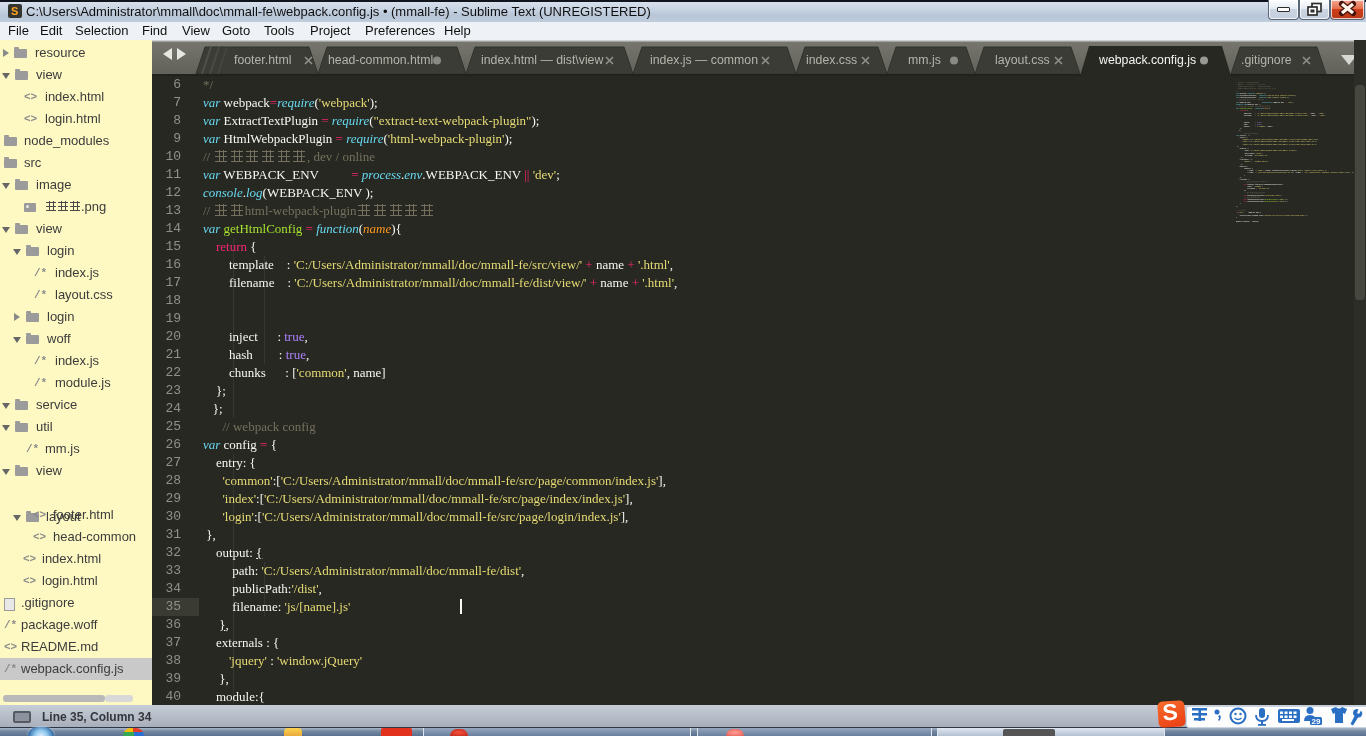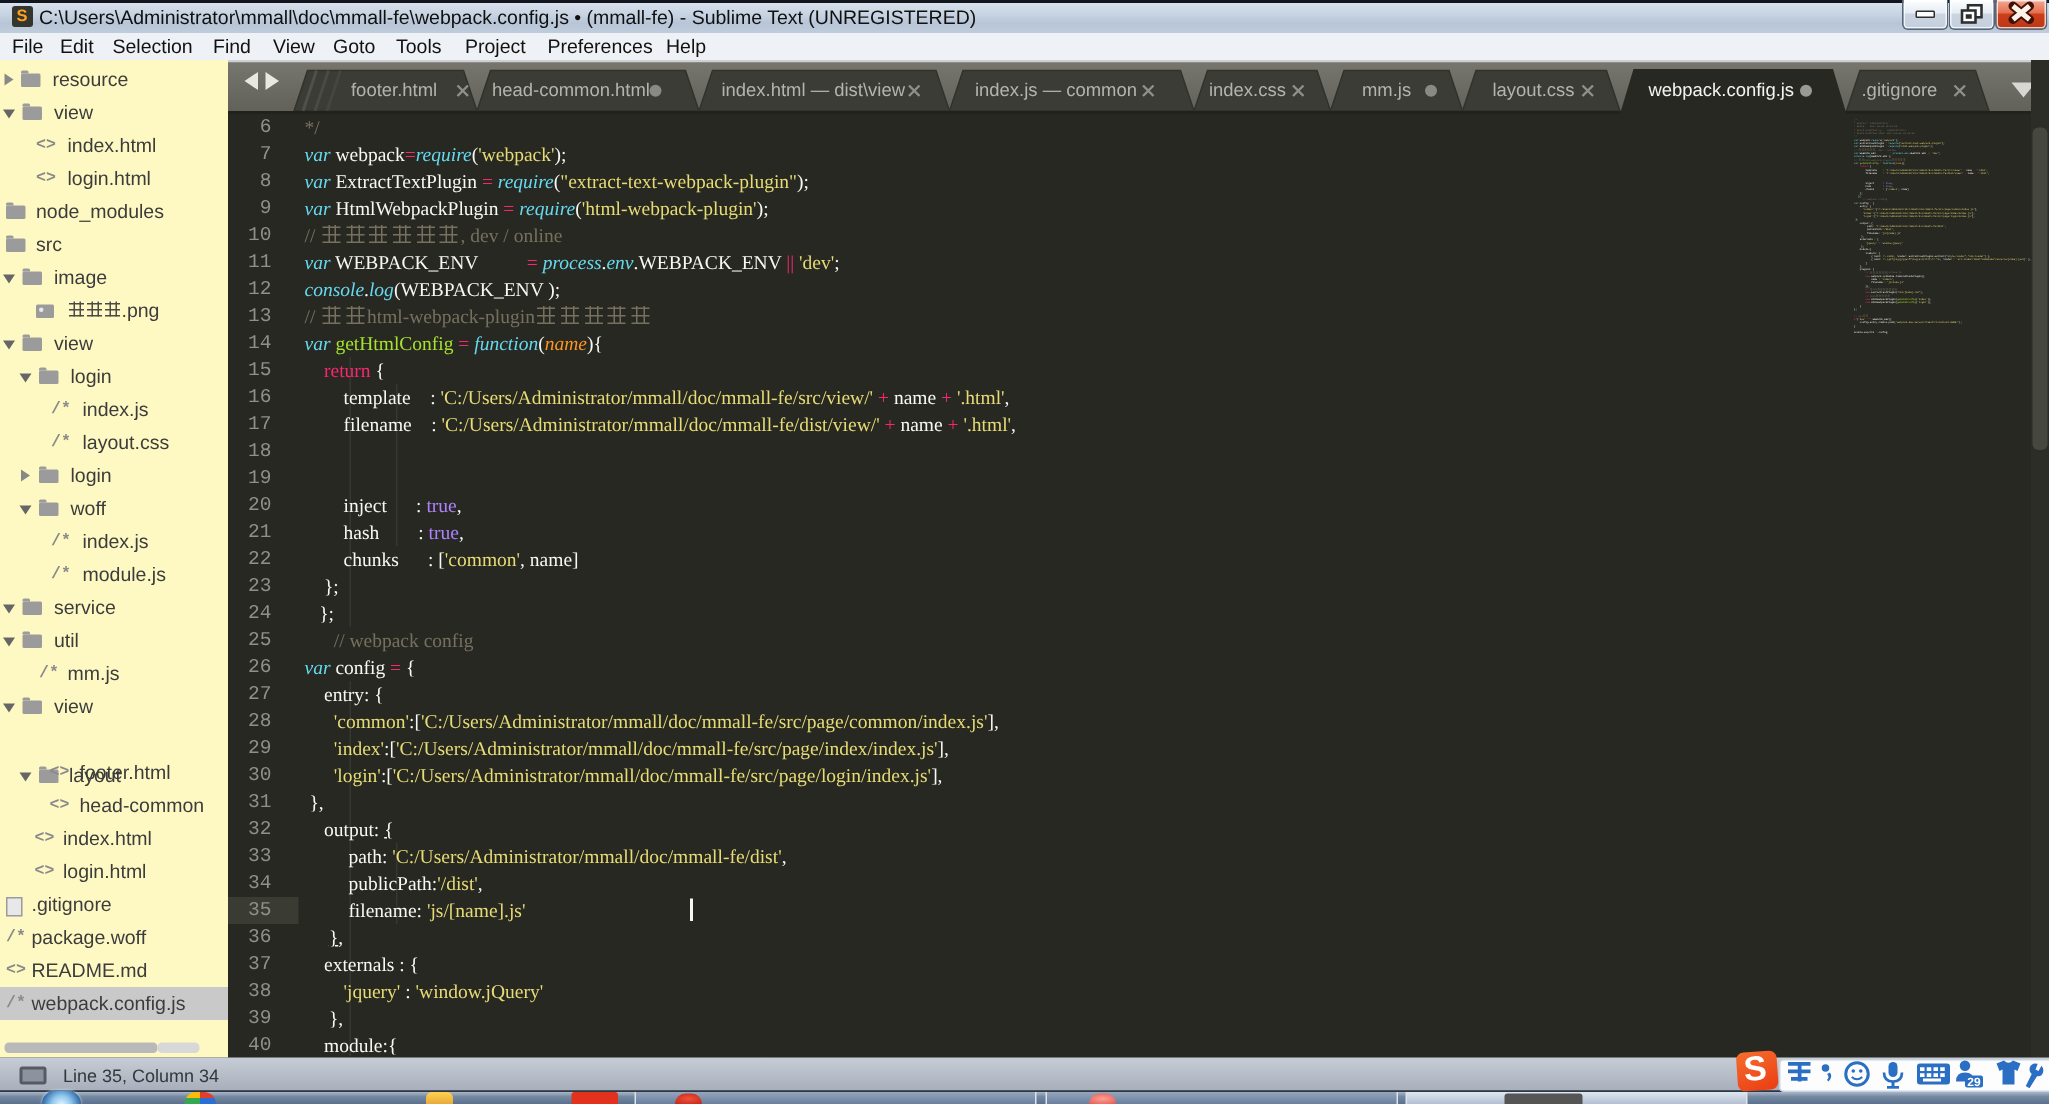--- a/index.html
+++ b/index.html
@@ -58,21 +58,21 @@
  linear-gradient(currentColor,currentColor) 8px 0/1.2px 12px no-repeat,
  linear-gradient(currentColor,currentColor) 0 11px/12px 1.2px no-repeat;}
 #lnhl{position:absolute;left:0;top:558px;width:47px;height:18px;background:#3a3b33;}
 #cursor{position:absolute;left:308px;top:559px;width:2px;height:15px;background:#f8f8f0;}
 .gl{position:absolute;width:1px;background:rgba(255,255,255,.07);}
 #minimap{position:absolute;left:1084px;top:39px;width:118px;height:200px;overflow:hidden;}
 #mini{transform:scale(0.123);transform-origin:0 0;color:#f8f8f2;width:4000px;}
 #vsb{position:absolute;left:1202px;top:0;width:12px;height:665px;background:#2c2d27;}
 #vsbth{position:absolute;left:1203px;top:45px;width:10px;height:215px;background:#46473f;border-radius:4px;}
 
-#statusbar{position:absolute;left:0;top:705px;width:1366px;height:22px;background:linear-gradient(#c7cdd6,#a8afbb);}
+#statusbar{position:absolute;left:0;top:705px;width:1366px;height:22px;background:linear-gradient(#c7cdd6,#a8afbb);font-weight:bold;}
 #stico{position:absolute;left:13px;top:6px;width:14px;height:8px;border:2px solid #565b63;border-radius:2px;background:#8d939e;}
 #sttext{position:absolute;left:42px;top:5px;font-size:12px;color:#33373d;}
 
 #taskbar{position:absolute;left:0;top:727px;width:1366px;height:9px;background:linear-gradient(#2c3747 0,#2c3747 10%,#a9b6c9 12%,#75899f 45%,#5a7090 100%);}
 .tbtn{position:absolute;top:1px;height:8px;border-left:1.5px solid #dde4ee;border-right:1.5px solid #dde4ee;background:linear-gradient(#95a7bd,#6a7f9e);}
 .blob{position:absolute;border-radius:3px;}
 
 #sogou{position:absolute;left:1186px;top:706px;width:180px;height:20px;background:#fdfdfd;border:1px solid #c8d4e2;border-radius:3px 0 0 3px;border-right:none;}
 #slogo{position:absolute;left:1158px;top:701px;width:27px;height:26px;background:linear-gradient(160deg,#f66d2c,#ea3d13);border-radius:5px;transform:rotate(-4deg);}
 #slogo:before{content:"S";position:absolute;left:4.5px;top:-2.5px;font:bold 23px "Liberation Sans";color:#fff;}

